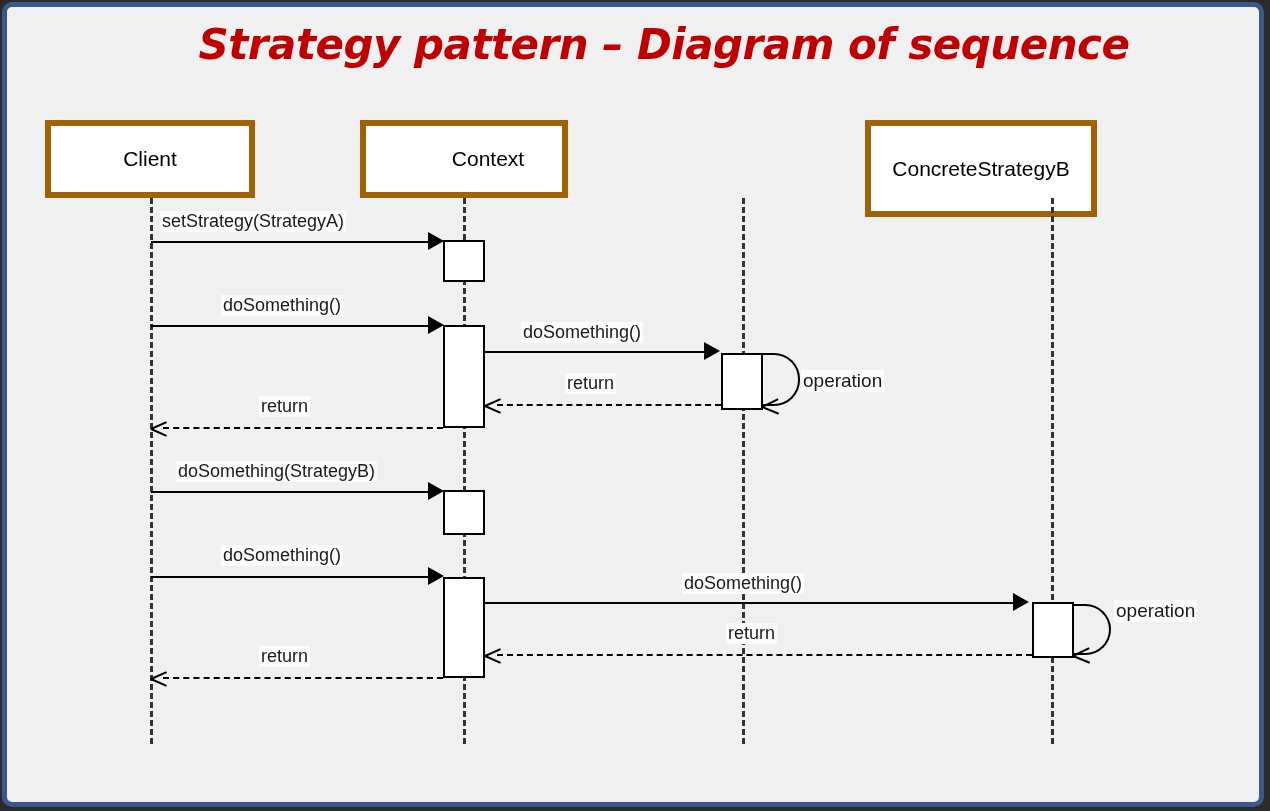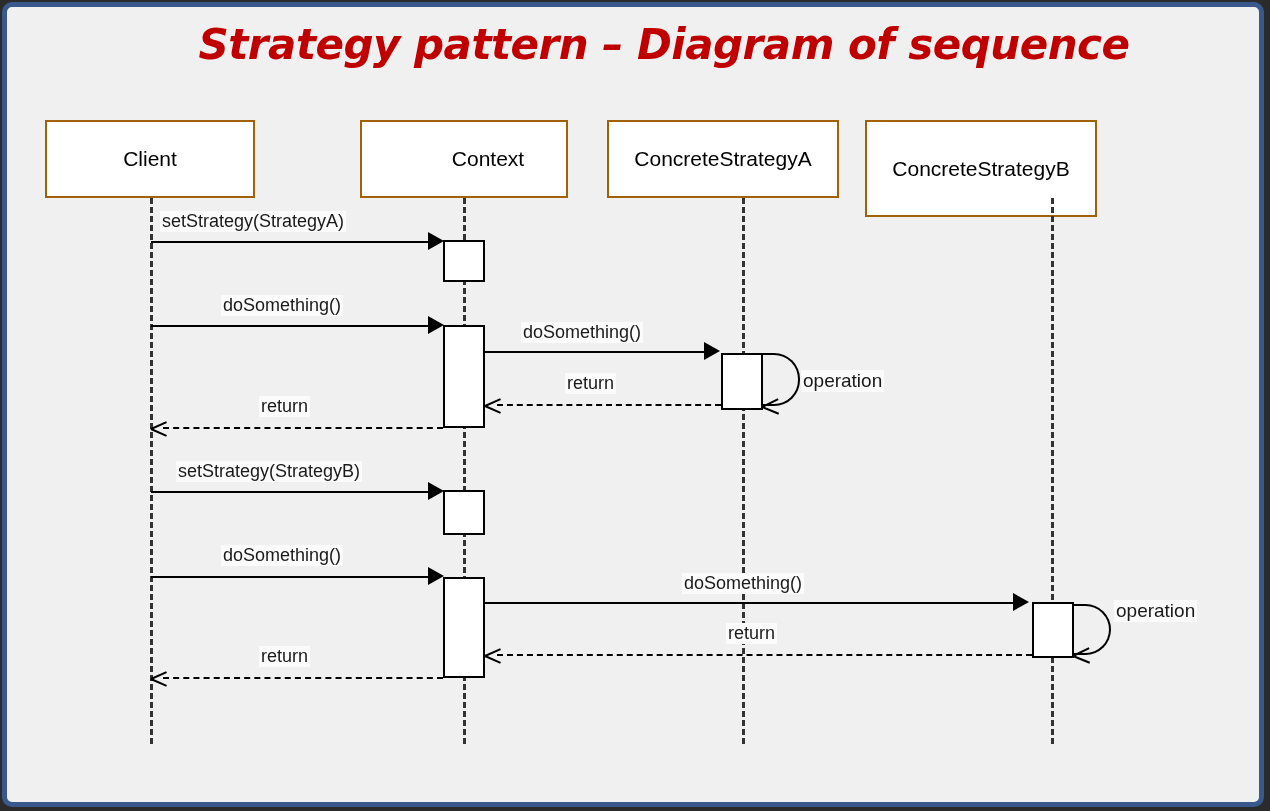--- a/index.html
+++ b/index.html
@@ -47,21 +47,21 @@
     font-style: italic;
     letter-spacing: -0.5px;
     white-space: nowrap;
     padding-left: 29px;
   }
   
   .participant {
     position: absolute;
     box-sizing: border-box;
     background: #ffffff;
-    border: 2px solid #a16207;
+    border: 6px solid #a16207;
     display: flex;
     align-items: center;
     justify-content: center;
     font-size: 21px;
     color: #000000;
   }
   
   .lifeline {
     position: absolute;
     width: 0;
@@ -167,23 +167,20 @@
     <div id="title">Strategy pattern – Diagram of sequence</div>
 
     <div class="participant" style="left:45px; top:120px; width:210px; height:78px;">
       <span>Client</span>
     </div>
 
     <div class="participant" style="left:360px; top:120px; width:208px; height:78px;padding-left:48px;">
       <span>Context</span>
     </div>
 
-    <div class="participant" style="left:607px; top:120px; width:232px; height:78px;">
-      <span>ConcreteStrategyA</span>
-    </div>
 
     <div class="participant" style="left:865px; top:120px; width:232px; height:97px;">
       <span>ConcreteStrategyB</span>
     </div>
 
     <div class="lifeline" style="left:150px; top:198px; height:546px;"></div>
     <div class="lifeline" style="left:463px; top:198px; height:546px;"></div>
     <div class="lifeline" style="left:742px; top:198px; height:546px;"></div>
     <div class="lifeline" style="left:1051px; top:198px; height:546px;"></div>
 
@@ -212,21 +209,21 @@
     <div class="msg-line dashed" style="left:497px; top:404px; width:224px;"></div>
     <div class="arrow-open-left" style="left:485px; top:396px;"></div>
     <div class="msg-label" style="left:565px; top:373px;">return</div>
 
     <div class="msg-line dashed" style="left:163px; top:427px; width:280px;"></div>
     <div class="arrow-open-left" style="left:151px; top:419px;"></div>
     <div class="msg-label" style="left:259px; top:396px;">return</div>
 
     <div class="msg-line" style="left:151px; top:491px; width:285px;"></div>
     <div class="arrow-solid" style="left:428px; top:482px;"></div>
-    <div class="msg-label" style="left:176px; top:461px;">setStrategy(StrategyB)</div>
+    <div class="msg-label" style="left:176px; top:461px;">doSomething(StrategyB)</div>
 
     <div class="activation" style="left:443px; top:490px; width:42px; height:45px;"></div>
 
     <div class="msg-line" style="left:151px; top:576px; width:285px;"></div>
     <div class="arrow-solid" style="left:428px; top:567px;"></div>
     <div class="msg-label" style="left:221px; top:545px;">doSomething()</div>
 
     <div class="activation" style="left:443px; top:577px; width:42px; height:101px;"></div>
 
     <div class="msg-line" style="left:485px; top:602px; width:531px;"></div>

